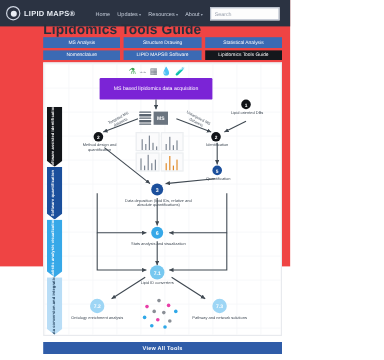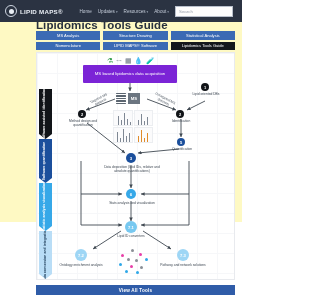--- a/index.html
+++ b/index.html
@@ -1,21 +1,21 @@
 <!DOCTYPE html>
 <html><head>
 <meta charset="utf-8">
 <style>
   * { box-sizing: border-box; margin: 0; padding: 0; }
   html, body {
     width: 242px; height: 300px;
     font-family: "Liberation Sans", sans-serif;
     background: #ffffff; overflow: hidden;
   }
-  #page { position: relative; width: 242px; height: 222px; background:#fef9c3; }
+  #page { position: relative; width: 242px; height: 222px; background:#ef4444; }
 
   
   .navbar {
     position:absolute; left:0; top:0; width:242px; height:22px;
     background:#2b3342; display:flex; align-items:center; padding:0 5px;
   }
   .brand { display:flex; align-items:center; gap:3px; }
   .brand-logo {
     width:12px; height:12px; border-radius:50%;
     background:#2b3342; border:1.6px solid #cfd6e2;

